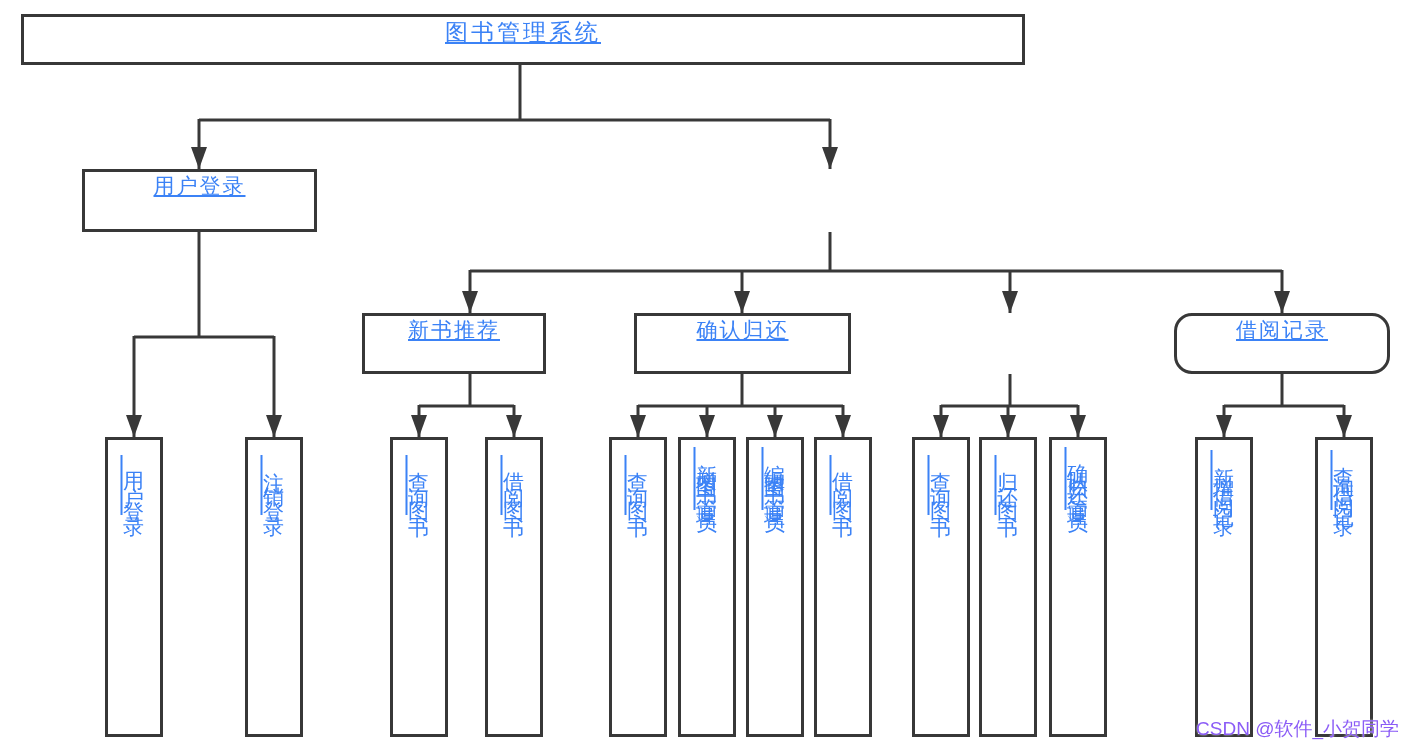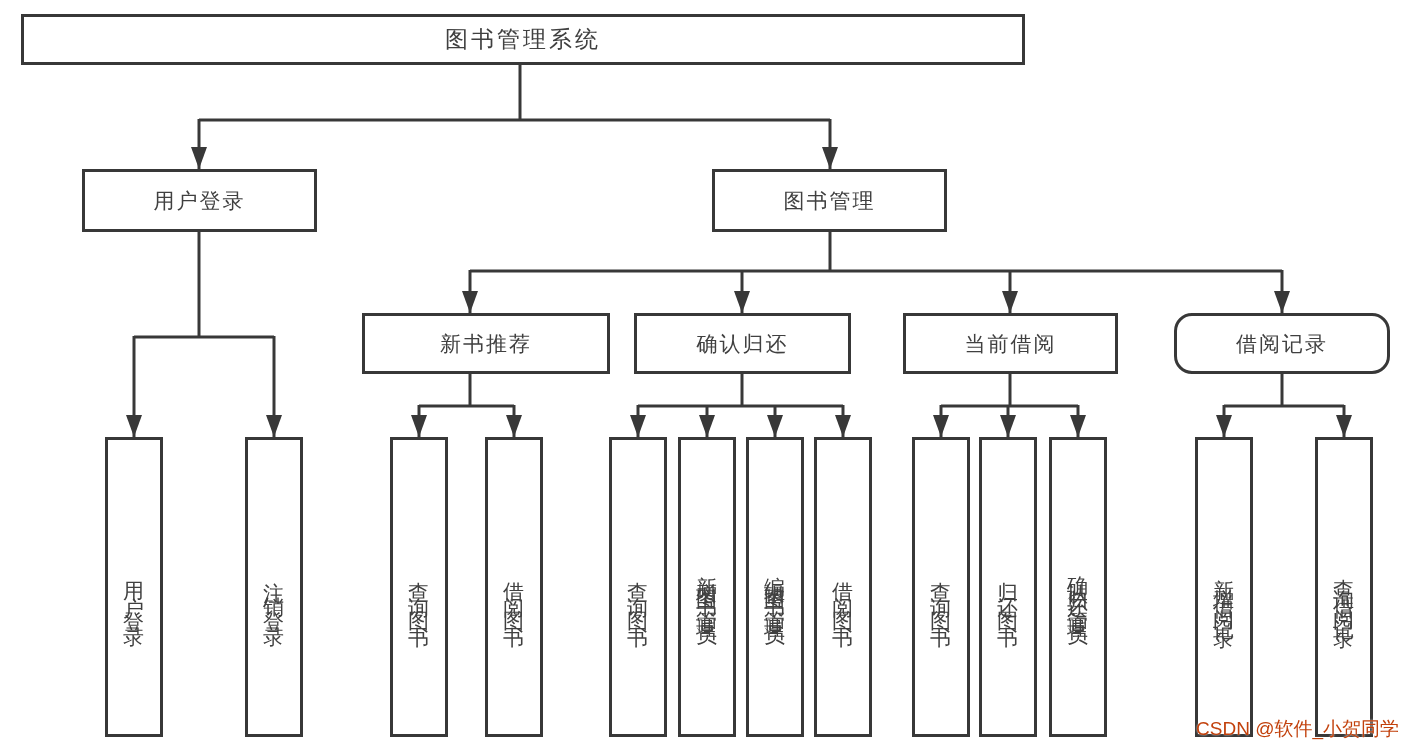--- a/index.html
+++ b/index.html
@@ -20,23 +20,23 @@
     left: 0;
     top: 0;
     pointer-events: none;
   }
   .node {
     position: absolute;
     box-sizing: border-box;
     border: 3px solid #383838;
     background: #ffffff;
     display: flex;
-    align-items: center;
     justify-content: center;
-    color: #404040;
+    color: #3b82f6;
+    text-decoration: underline;
   }
   .hnode .htext {
     font-size: 21px;
     letter-spacing: 2px;
     white-space: nowrap;
   }
   .root-node .htext {
     font-size: 23px;
     letter-spacing: 3px;
   }
@@ -48,21 +48,21 @@
     white-space: nowrap;
   }
   .ls4 .vtext { letter-spacing: 15px; padding-top: 15px; }
   .ls6 .vtext { letter-spacing: 10px; padding-top: 10px; }
   .ls9 .vtext { letter-spacing: 7px;  padding-top: 7px;  }
   .watermark {
     position: absolute;
     right: 6px;
     bottom: 5px;
     font-size: 19px;
-    color: #c2410c;
+    color: #8b5cf6;
     text-shadow: 0 0 2px #ffffff;
     white-space: nowrap;
     z-index: 5;
   }
 </style>
 </head>
 <body>
 
 <div class="canvas">
 
@@ -132,33 +132,27 @@
     </g>
   </svg>
 
   <div class="node hnode root-node" style="left:21px; top:14px; width:1004px; height:51px;">
     <span class="htext">图书管理系统</span>
   </div>
 
   <div class="node hnode" style="left:82px; top:169px; width:235px; height:63px;">
     <span class="htext">用户登录</span>
   </div>
-  <div class="node hnode" style="left:712px; top:169px; width:235px; height:63px;">
-    <span class="htext">图书管理</span>
-  </div>
-
-  <div class="node hnode" style="left:362px; top:313px; width:248px; height:61px;">
+
+  <div class="node hnode" style="left:362px; top:313px; width:184px; height:61px;">
     <span class="htext">新书推荐</span>
   </div>
   <div class="node hnode" style="left:634px; top:313px; width:217px; height:61px;">
     <span class="htext">确认归还</span>
   </div>
-  <div class="node hnode" style="left:903px; top:313px; width:215px; height:61px;">
-    <span class="htext">当前借阅</span>
-  </div>
   <div class="node hnode" style="left:1174px; top:313px; width:216px; height:61px;border-radius:18px;">
     <span class="htext">借阅记录</span>
   </div>
 
   <div class="node leaf ls4" style="left:105px; top:437px; width:58px; height:300px;">
     <span class="vtext">用户登录</span>
   </div>
   <div class="node leaf ls4" style="left:245px; top:437px; width:58px; height:300px;">
     <span class="vtext">注销登录</span>
   </div>

